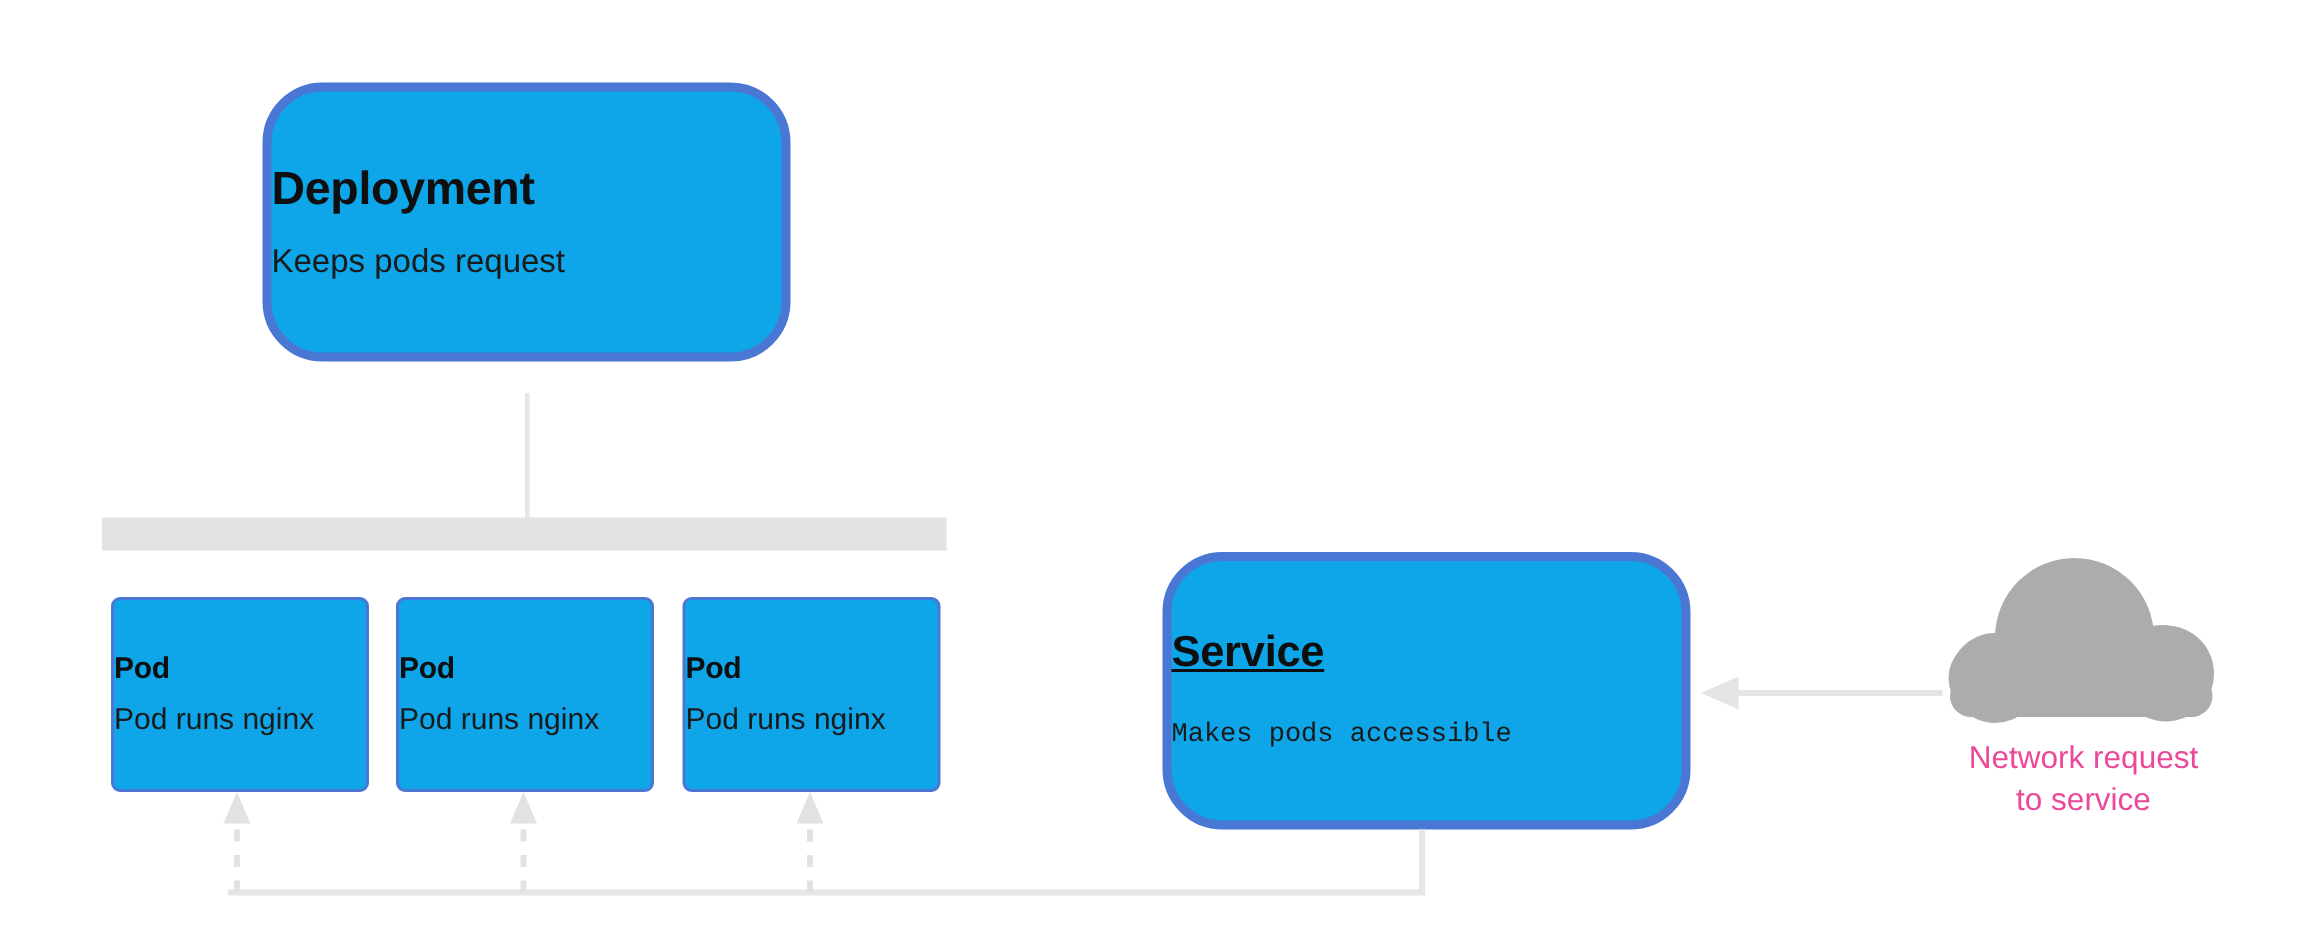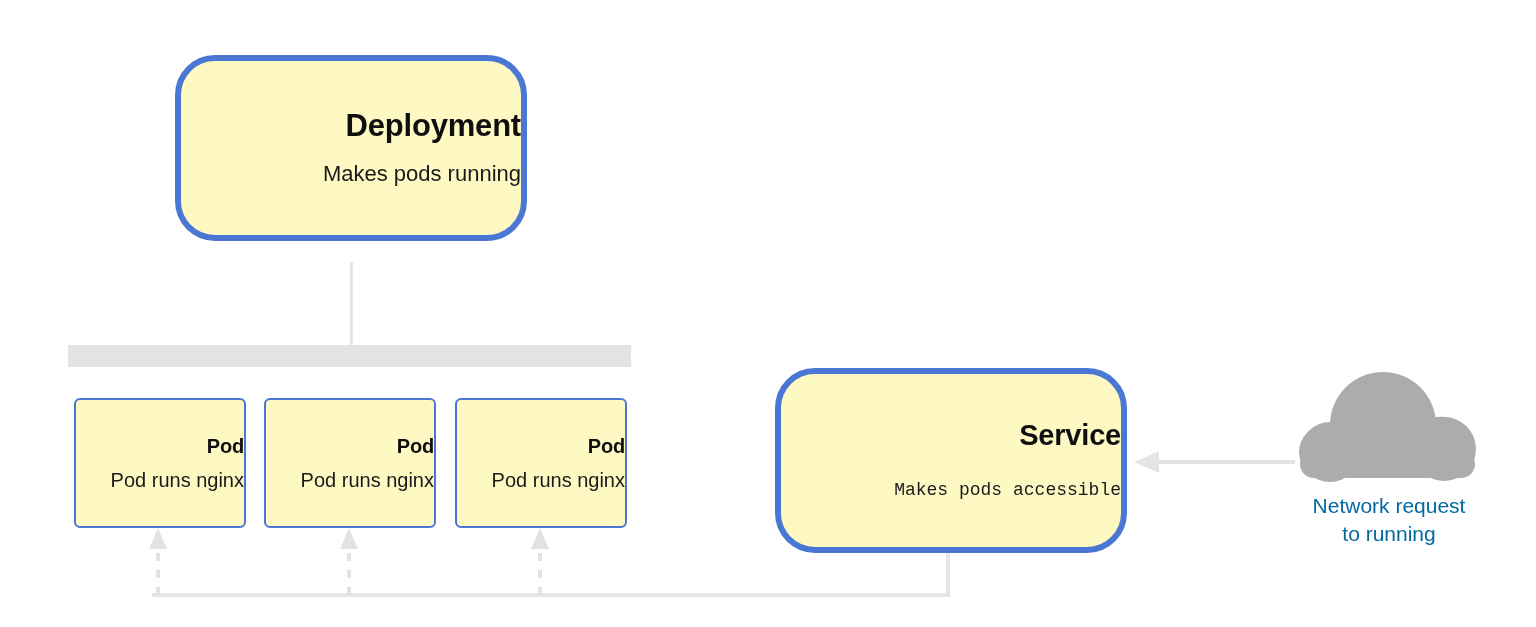--- a/index.html
+++ b/index.html
@@ -17,24 +17,24 @@
     width: 1536px;
     height: 627px;
     background: #ffffff;
     overflow: hidden;
   }
 
   
   .node {
     position: absolute;
     box-sizing: border-box;
-    background: #fef9c3;
+    background: #0ea5e9;
     display: flex;
     flex-direction: column;
-    align-items: flex-end;
+    align-items: flex-start;
     justify-content: center;
     text-align: center;
   }
   .node .node-title {
     font-weight: bold;
     color: #0f0f0f;
     letter-spacing: -0.2px;
     line-height: 1.1;
   }
   .node .node-sub {
@@ -56,21 +56,21 @@
 
   
   #service-node {
     left: 775px;
     top: 368px;
     width: 352px;
     height: 185px;
     border: 6px solid #4a77d4;
     border-radius: 40px;
   }
-  #service-node .node-title { font-size: 29px; margin-bottom: 28px; }
+  #service-node .node-title { font-size: 29px; margin-bottom: 28px; text-decoration: underline; }
   #service-node .node-sub   { font-size: 18px; font-family: Liberation Mono, monospace; }
 
   
   .pod-node {
     top: 398px;
     width: 172px;
     height: 130px;
     border: 2.5px solid #4a77d4;
     border-radius: 6px;
   }
@@ -110,35 +110,35 @@
 
   
   #cloud-caption {
     position: absolute;
     left: 1276px;
     top: 492px;
     width: 226px;
     text-align: center;
     font-size: 21px;
     line-height: 1.35;
-    color: #0369a1;
+    color: #ec4899;
   }
 </style>
 </head>
 <body>
 
 <div id="canvas">
 
   <div class="deployment-stem"></div>
 
   <div class="replicaset-bar"></div>
 
   <div class="node" id="deployment-node">
     <div class="node-title">Deployment</div>
-    <div class="node-sub">Makes pods running</div>
+    <div class="node-sub">Keeps pods request</div>
   </div>
 
   <div class="node pod-node" id="pod-node-0">
     <div class="node-title">Pod</div>
     <div class="node-sub">Pod runs nginx</div>
   </div>
   <div class="node pod-node" id="pod-node-1">
     <div class="node-title">Pod</div>
     <div class="node-sub">Pod runs nginx</div>
   </div>
@@ -180,16 +180,16 @@
              Z" fill="#acacac"></path>
     <rect x="1322" y="452" width="132" height="26" fill="#acacac"></rect>
     <circle cx="1330" cy="452" r="30" fill="#acacac"></circle>
     <circle cx="1383" cy="425" r="53" fill="#acacac"></circle>
     <circle cx="1444" cy="449" r="32" fill="#acacac"></circle>
     <rect x="1300" y="450" width="175" height="28" rx="14" fill="#acacac"></rect>
   </svg>
 
   <div id="cloud-caption">
     <div>Network request</div>
-    <div>to running</div>
+    <div>to service</div>
   </div>
 
 </div>
 
 </body></html>

